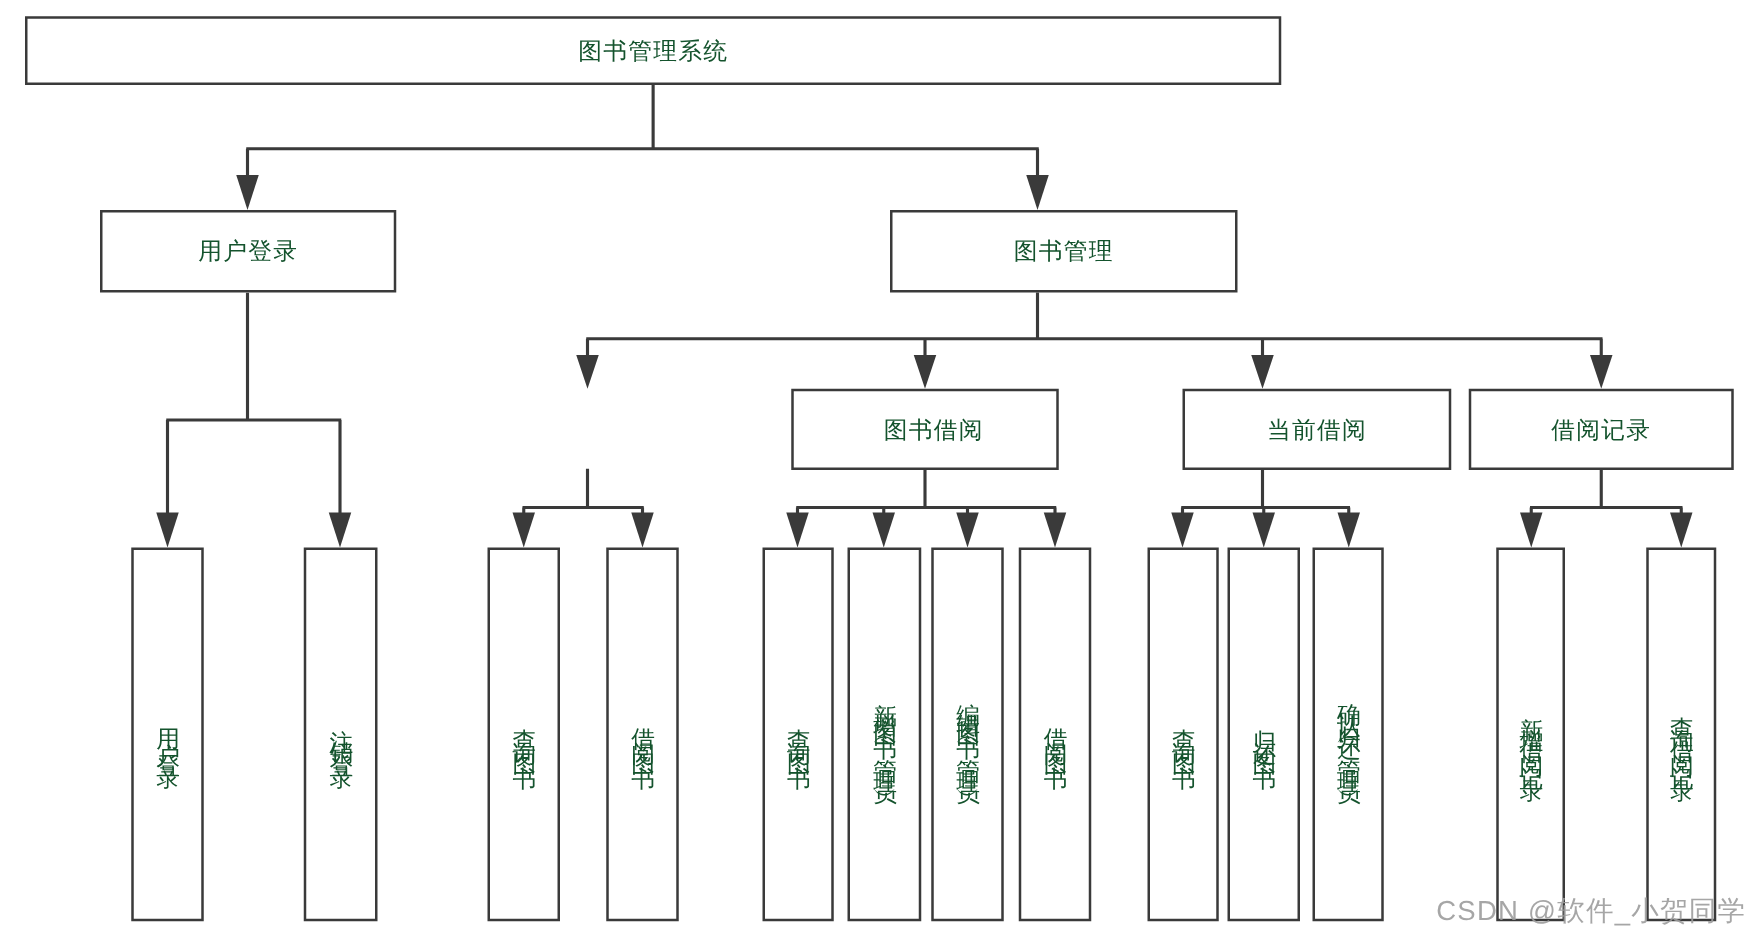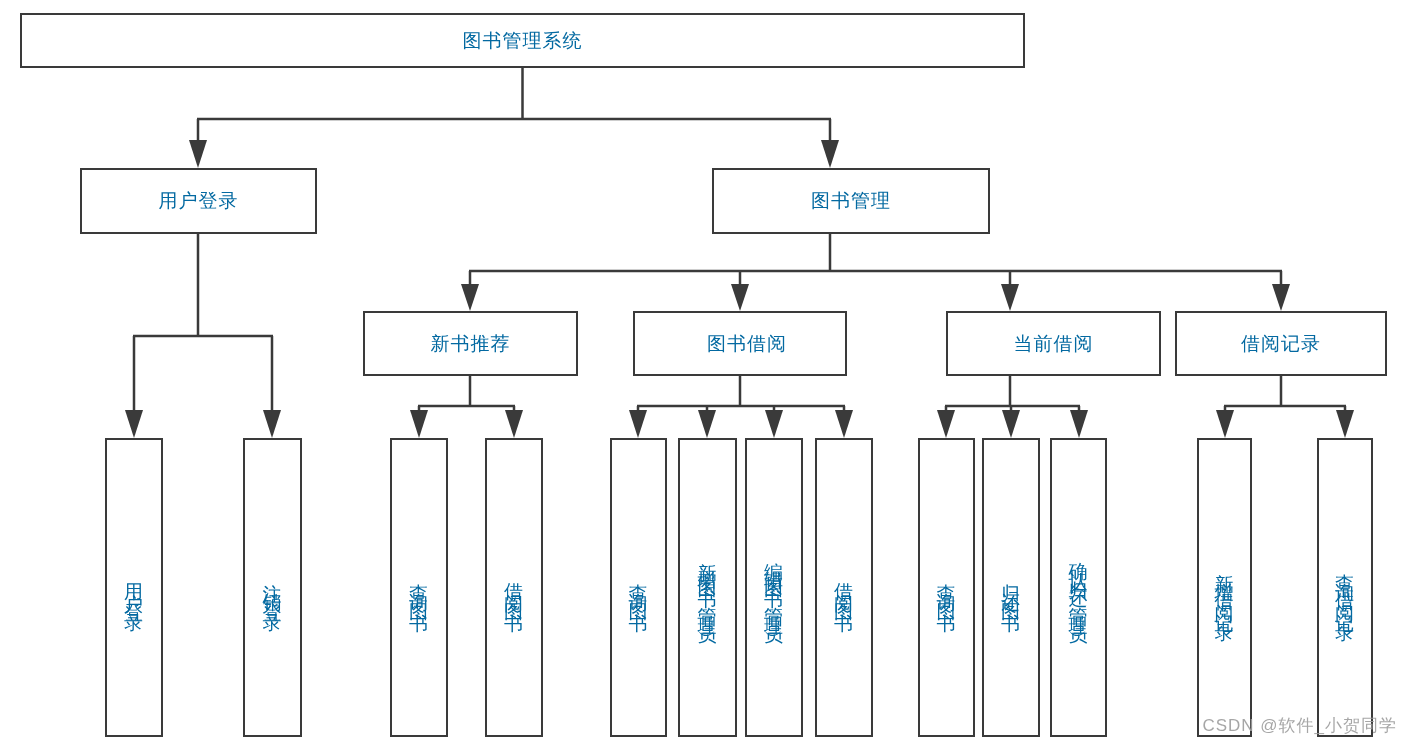--- a/index.html
+++ b/index.html
@@ -9,21 +9,21 @@
     height: 747px;
     background: #ffffff;
     font-family: "Liberation Sans", sans-serif;
     overflow: hidden;
   }
   .box {
     position: absolute;
     box-sizing: border-box;
     border: 2.5px solid #3a3a3a;
     background: #ffffff;
-    color: #0369a1;
+    color: #14532d;
     display: flex;
     align-items: center;
     justify-content: center;
     font-size: 19px;
     letter-spacing: 1px;
     text-align: center;
     z-index: 2;
   }
   .vbox {
     writing-mode: vertical-rl;
@@ -33,21 +33,21 @@
   }
   #connectors {
     position: absolute;
     left: 0; top: 0;
     z-index: 1;
   }
   #watermark {
     position: absolute;
     right: 8px;
     top: 714px;
-    font-size: 17px;
+    font-size: 22px;
     color: #9d9d9d;
     letter-spacing: 1px;
     z-index: 3;
     opacity: 0.9;
   }
 </style>
 </head>
 <body>
 
 <div id="canvas">
@@ -83,21 +83,20 @@
       <polygon points="1216,410 1234,410 1225,438" fill="#3a3a3a"></polygon>
       <polygon points="1336,410 1354,410 1345,438" fill="#3a3a3a"></polygon>
     </g>
   </svg>
 
   <div class="box" style="left:20px; top:13px; width:1005px; height:55px;">图书管理系统</div>
 
   <div class="box" style="left:80px; top:168px; width:237px; height:66px;">用户登录</div>
   <div class="box" style="left:712px; top:168px; width:278px; height:66px;">图书管理</div>
 
-  <div class="box" style="left:363px; top:311px; width:215px; height:65px;">新书推荐</div>
   <div class="box" style="left:633px; top:311px; width:214px; height:65px;padding-left:14px;">图书借阅</div>
   <div class="box" style="left:946px; top:311px; width:215px; height:65px;">当前借阅</div>
   <div class="box" style="left:1175px; top:311px; width:212px; height:65px;">借阅记录</div>
 
   <div class="box vbox" style="left:105px; top:438px; width:58px; height:299px;">用户登录</div>
   <div class="box vbox" style="left:243px; top:438px; width:59px; height:299px;">注销登录</div>
 
   <div class="box vbox" style="left:390px; top:438px; width:58px; height:299px;">查询图书</div>
   <div class="box vbox" style="left:485px; top:438px; width:58px; height:299px;">借阅图书</div>
 

